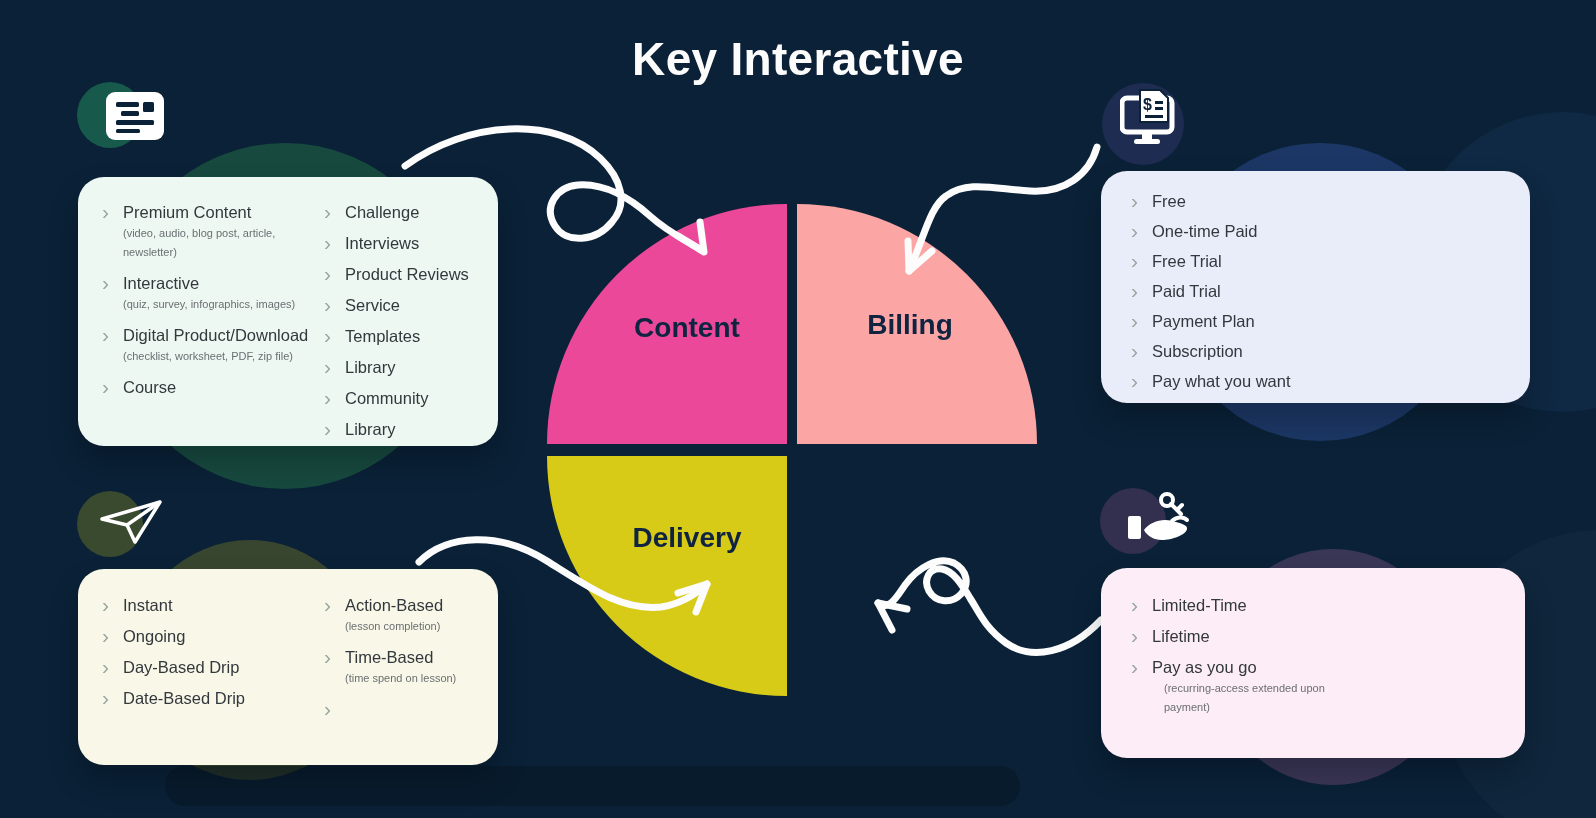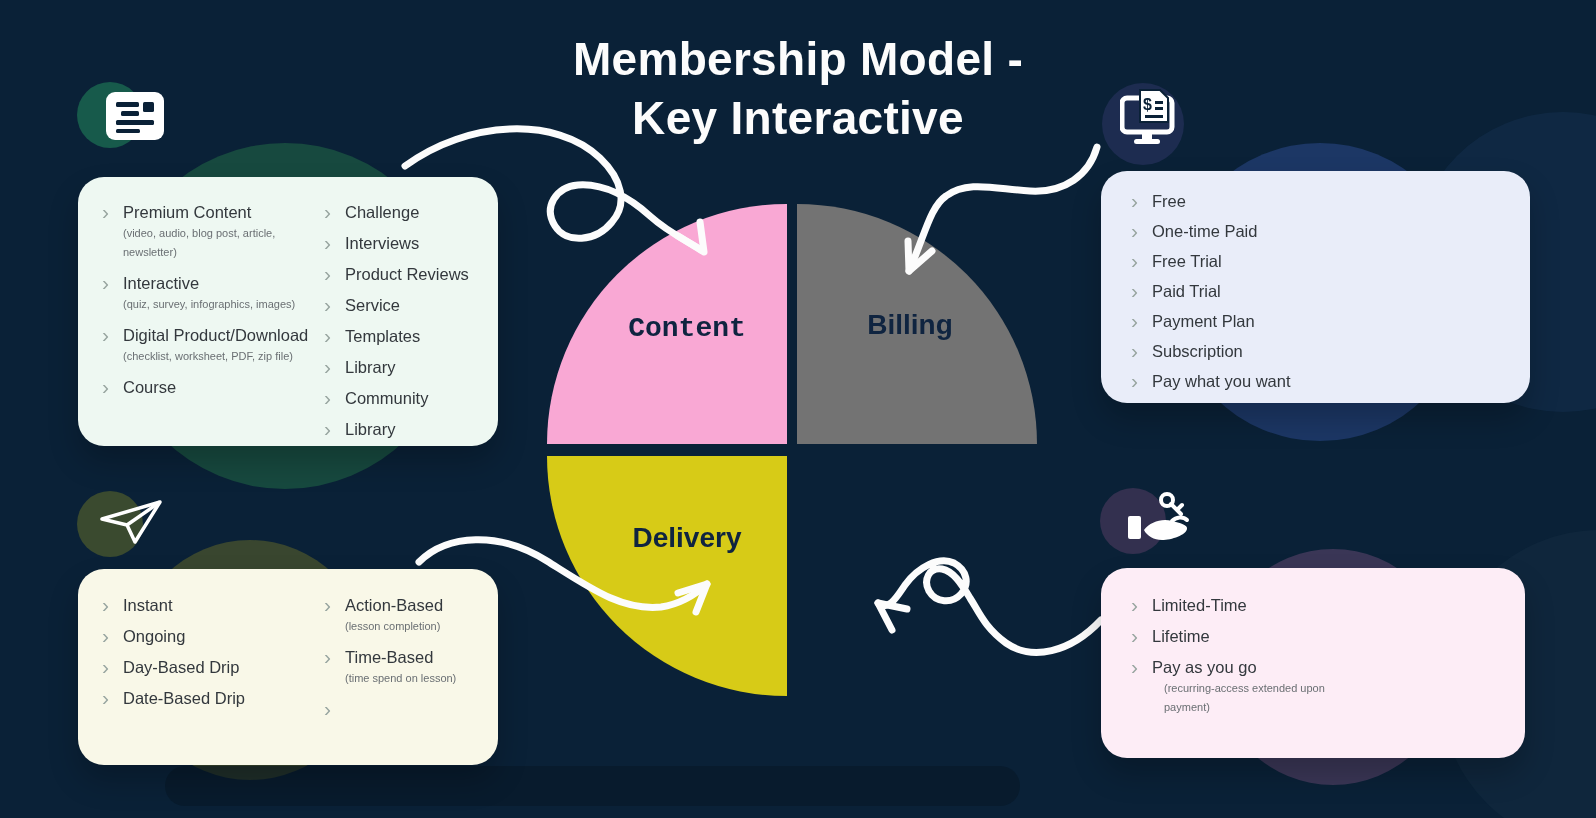--- a/index.html
+++ b/index.html
@@ -17,22 +17,22 @@
   .shadow-band{position:absolute;left:165px;top:766px;width:855px;height:40px;border-radius:20px;
                background:#061624;opacity:.5;}
 
   
   .title{position:absolute;left:0;top:30px;width:100%;text-align:center;color:#FCFCFC;
          font-weight:bold;font-size:46px;line-height:59px;letter-spacing:.3px;}
 
   
   .wheel{position:absolute;left:547px;top:204px;width:490px;height:490px;}
   .quad{position:absolute;width:240px;height:240px;}
-  .q-content{left:0;top:0;background:#f9a8d4;border-top-left-radius:100%;font-family:Liberation Mono, monospace;}
-  .q-billing{left:250px;top:0;background:#737373;border-top-right-radius:100%;}
+  .q-content{left:0;top:0;background:#ec4899;border-top-left-radius:100%;}
+  .q-billing{left:250px;top:0;background:#fca5a5;border-top-right-radius:100%;}
   .q-delivery{left:0;top:252px;background:#D7CB17;border-bottom-left-radius:100%;}
   .q-access{left:250px;top:250px;background:#F094CF;border-bottom-right-radius:100%;}
   .qlabel{position:absolute;font-size:28px;font-weight:bold;color:#0F2440;white-space:nowrap;
           transform:translate(-50%,-50%);}
   .q-content .qlabel{left:calc(50% + 20px);top:calc(50% + 4px);}
   .q-billing .qlabel{left:calc(50% - 7px);top:calc(50% + 1px);}
   .q-delivery .qlabel{left:calc(50% + 20px);top:calc(50% - 38px);}
   .q-access .qlabel{left:calc(50% + 1px);top:calc(50% - 31px);}
 
   
@@ -73,21 +73,20 @@
 
   <div class="circ c-tl-big"></div>
   <div class="circ c-bl-big"></div>
   <div class="circ c-tr-big"></div>
   <div class="circ c-br-big"></div>
   <div class="circ c-r1"></div>
   <div class="circ c-r2"></div>
   <div class="shadow-band"></div>
 
   <div class="title">
-    <div>Membership Model -</div>
     <div>Key Interactive</div>
   </div>
 
   <div class="wheel">
     <div class="quad q-content">
       <span class="qlabel">Content</span>
     </div>
     <div class="quad q-billing">
       <span class="qlabel">Billing</span>
     </div>

